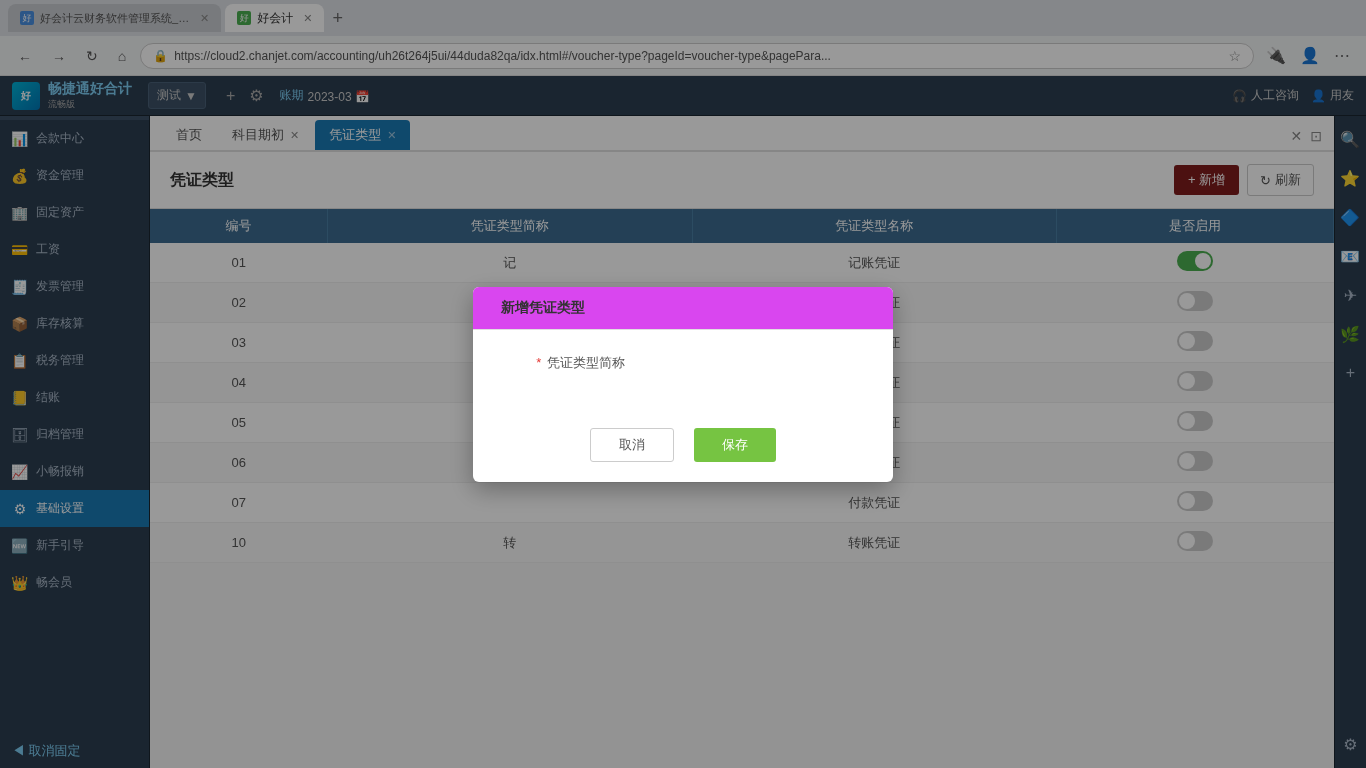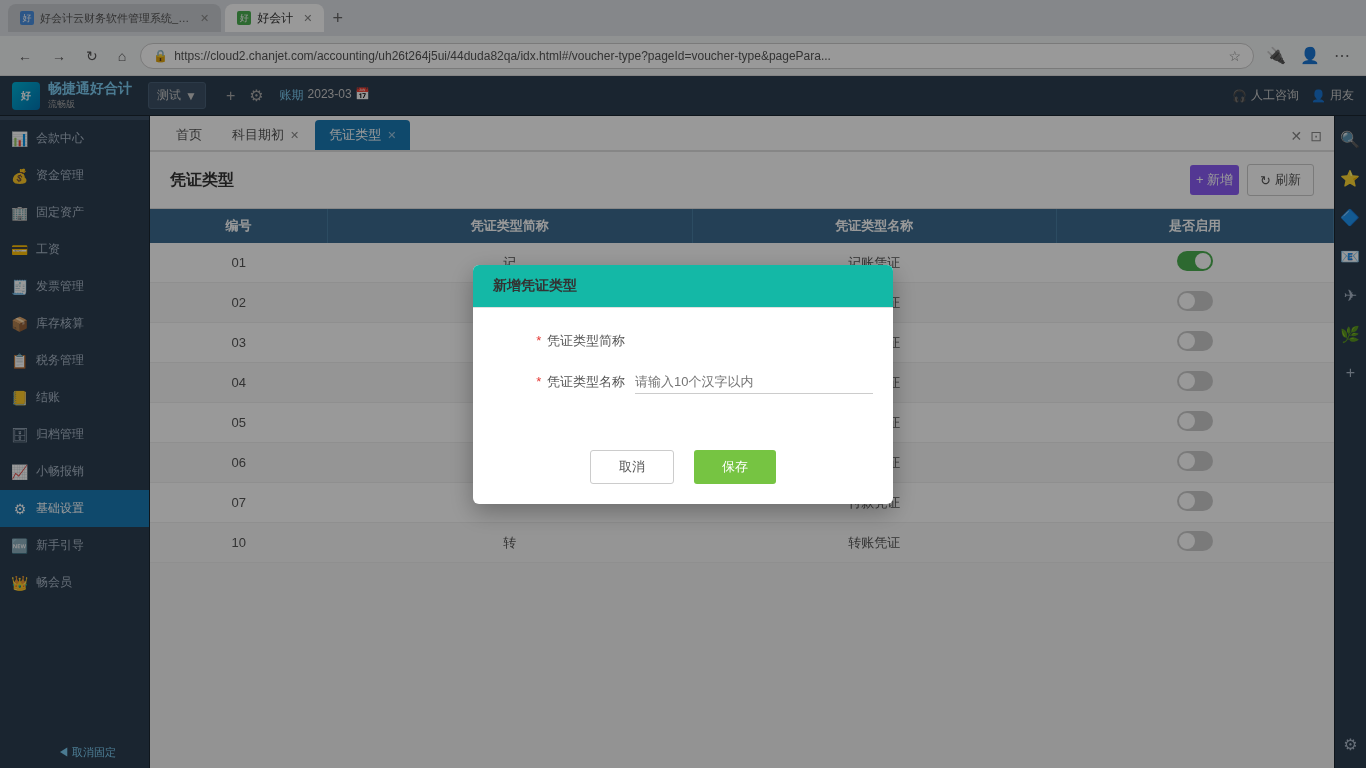--- a/index.html
+++ b/index.html
@@ -24,79 +24,79 @@
     
     .app-container { display: flex; flex-direction: column; height: calc(768px - 76px); background: #f5f5f5; }
 
     
     .top-bar { background: #2c3e50; height: 40px; display: flex; align-items: center; padding: 0 12px; gap: 8px; border-bottom: 1px solid #1a2530; }
     .logo-area { display: flex; align-items: center; gap: 8px; }
     .logo-icon { width: 28px; height: 28px; background: linear-gradient(135deg, #00b4d8, #0077b6); border-radius: 4px; display: flex; align-items: center; justify-content: center; color: white; font-size: 10px; font-weight: bold; }
     .company-selector { background: #3d5166; border: 1px solid #4a6278; color: #ccc; padding: 4px 8px; border-radius: 3px; font-size: 12px; display: flex; align-items: center; gap: 4px; cursor: pointer; margin-left: 8px; }
     .topbar-actions { display: flex; align-items: center; gap: 6px; margin-left: 8px; }
     .topbar-btn { background: none; border: none; color: #aaa; cursor: pointer; font-size: 16px; padding: 2px 4px; }
-    .period-info { color: #ccc; font-size: 12px; margin-left: 4px; display: flex; align-items: flex-start; gap: 4px; }
+    .period-info { color: #ccc; font-size: 12px; margin-left: 4px; display: flex; align-items: flex-end; gap: 4px; }
     .period-label { color: #7ecef4; }
     .topbar-right { margin-left: auto; display: flex; align-items: center; gap: 12px; }
     .consult-btn { color: #ccc; font-size: 12px; display: flex; align-items: center; gap: 4px; cursor: pointer; }
     .user-info { color: #ccc; font-size: 12px; display: flex; align-items: center; gap: 4px; cursor: pointer; }
 
     
     .main-layout { display: flex; flex: 1; overflow: hidden; }
 
     
     .sidebar { width: 150px; background: #2c3e50; display: flex; flex-direction: column; overflow-y: auto; border-right: 1px solid #1a2530; }
     .sidebar-item { display: flex; align-items: center; gap: 8px; padding: 10px 12px; color: #aab8c8; cursor: pointer; font-size: 12px; transition: background 0.2s; }
     .sidebar-item.active { background: #1a7ab5; color: #fff; }
     .sidebar-item .si-icon { width: 16px; height: 16px; display: flex; align-items: center; justify-content: center; font-size: 14px; flex-shrink: 0; }
     .sidebar-bottom { margin-top: auto; padding: 8px 12px; }
-    .cancel-fixed { color: #7ecef4; font-size: 11px; cursor: pointer; display: flex; align-items: flex-start; gap: 4px; margin-left: 46px; }
+    .cancel-fixed { color: #7ecef4; font-size: 13px; cursor: pointer; display: flex; align-items: flex-start; gap: 4px; }
 
     
     .content-area { flex: 1; display: flex; flex-direction: column; overflow: hidden; }
 
     
     .tabs-bar { background: #fff; border-bottom: 2px solid #e0e0e0; display: flex; align-items: flex-end; padding: 0 12px; height: 36px; }
     .tab-item { padding: 6px 14px; font-size: 13px; color: #555; cursor: pointer; border-radius: 4px 4px 0 0; display: flex; align-items: center; gap: 6px; margin-right: 2px; }
     .tab-item.active { background: #1a7ab5; color: #fff; }
     .tab-close { font-size: 11px; color: inherit; opacity: 0.7; }
 
     
     .page-header { background: #fff; padding: 12px 20px; display: flex; align-items: center; justify-content: space-between; border-bottom: 1px solid #e0e0e0; }
     .page-title { font-size: 16px; font-weight: bold; color: #333; }
     .header-actions { display: flex; gap: 8px; align-items: center; }
-    .btn-new { background: #8b5cf6; color: white; border: none; padding: 6px 6px; border-radius: 3px; cursor: pointer; font-size: 13px; display: flex; align-items: center; gap: 4px; }
+    .btn-new { background: #7f1d1d; color: white; border: none; padding: 6px 14px; border-radius: 3px; cursor: pointer; font-size: 13px; display: flex; align-items: center; gap: 4px; }
     .btn-refresh { background: none; color: #555; border: 1px solid #ccc; padding: 6px 12px; border-radius: 3px; cursor: pointer; font-size: 13px; display: flex; align-items: center; gap: 4px; }
 
     
     .table-container { flex: 1; overflow-y: auto; }
     table { width: 100%; border-collapse: collapse; }
     thead tr { background: #3d6b8f; color: #fff; }
-    thead th { padding: 8px 0; font-size: 13px; font-weight: bold; text-align: center; border-right: 1px solid #4a7fa3; }
+    thead th { padding: 8px 0; font-size: 13px; font-weight: normal; text-align: center; border-right: 1px solid #4a7fa3; }
     tbody tr { background: #fff; border-bottom: 1px solid #eee; }
     tbody tr:nth-child(even) { background: #f8f8f8; }
     tbody td { padding: 8px 12px; text-align: center; font-size: 13px; color: #555; }
 
     
     .toggle { display: inline-block; width: 36px; height: 20px; border-radius: 10px; position: relative; cursor: pointer; }
     .toggle.on { background: #4caf50; }
     .toggle.off { background: #ccc; }
     .toggle::after { content: ''; position: absolute; width: 16px; height: 16px; border-radius: 50%; background: white; top: 2px; transition: left 0.2s; }
     .toggle.on::after { left: 18px; }
     .toggle.off::after { left: 2px; }
 
     
     .right-panel { width: 32px; background: #2c3e50; display: flex; flex-direction: column; align-items: center; padding: 8px 0; gap: 8px; border-left: 1px solid #1a2530; }
     .rp-icon { color: #aab8c8; font-size: 16px; cursor: pointer; padding: 6px; border-radius: 4px; }
     .rp-icon.active { color: #4fc3f7; }
 
     
     .dialog-overlay { position: fixed; top: 0; left: 0; width: 1366px; height: 768px; background: rgba(0,0,0,0.4); display: flex; align-items: center; justify-content: center; z-index: 1000; }
     .dialog { background: #fff; border-radius: 6px; width: 420px; box-shadow: 0 8px 24px rgba(0,0,0,0.3); overflow: hidden; }
-    .dialog-header { background: #14b8a6; padding: 12px 20px; border-bottom: 1px solid #e0e0e0; display: flex; align-items: center; justify-content: space-between; }
+    .dialog-header { background: #d946ef; padding: 12px 28px; border-bottom: 1px solid #e0e0e0; display: flex; align-items: center; justify-content: space-between; }
     .dialog-title { font-size: 14px; font-weight: bold; color: #333; }
     .dialog-body { padding: 24px 20px; margin-left: 42px; }
     .form-row { display: flex; align-items: center; margin-bottom: 20px; }
     .form-label { width: 90px; font-size: 13px; color: #555; text-align: right; margin-right: 10px; flex-shrink: 0; }
     .form-label .required { color: #e53935; margin-right: 2px; }
     .form-input { flex: 1; border: none; border-bottom: 1px solid #ccc; padding: 4px 0; font-size: 13px; color: #333; outline: none; background: transparent; }
     .dialog-footer { padding: 12px 20px 20px; display: flex; justify-content: center; gap: 20px; }
     .btn-cancel { background: #fff; color: #555; border: 1px solid #ccc; padding: 7px 28px; border-radius: 3px; cursor: pointer; font-size: 13px; }
     .btn-save { background: #76c442; color: #fff; border: none; padding: 7px 28px; border-radius: 3px; cursor: pointer; font-size: 13px; }
 
@@ -366,26 +366,19 @@
     <div class="dialog-header">
       <span class="dialog-title">新增凭证类型</span>
     </div>
     <div class="dialog-body">
       <div class="form-row">
         <label class="form-label">
           <span class="required">*</span>
           <span>凭证类型简称</span>
         </label>
       </div>
-      <div class="form-row">
-        <label class="form-label">
-          <span class="required">*</span>
-          <span>凭证类型名称</span>
-        </label>
-        <input class="form-input" type="text" placeholder="请输入10个汉字以内" style="">
-      </div>
     </div>
     <div class="dialog-footer">
       <button class="btn-cancel">取消</button>
       <button class="btn-save">保存</button>
     </div>
   </div>
 </div>
 
 </body></html>

